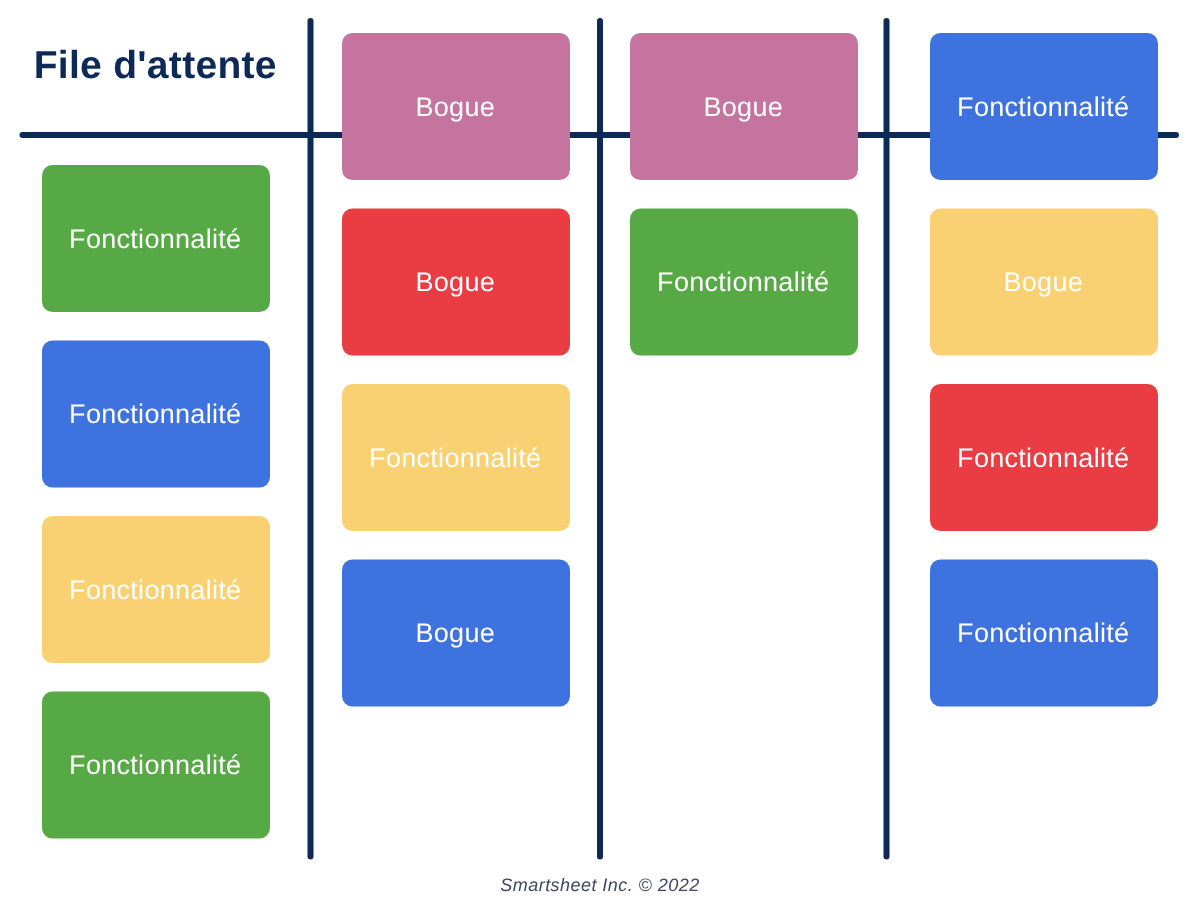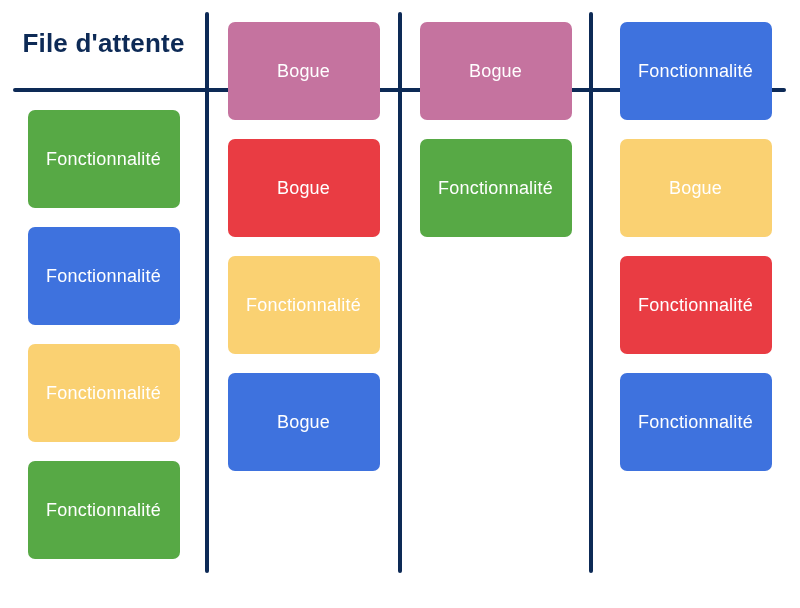--- a/index.html
+++ b/index.html
@@ -108,13 +108,14 @@
     <div class="column">
       <div class="card-list">
           <div class="card" style="background: rgb(62, 114, 222);">Fonctionnalité</div>
           <div class="card" style="background: rgb(250, 209, 114);">Bogue</div>
           <div class="card" style="background: rgb(233, 60, 67);">Fonctionnalité</div>
           <div class="card" style="background: rgb(62, 114, 222);">Fonctionnalité</div>
         </div>
     </div>
   </div>
 
+  <div class="footer">Smartsheet Inc. © 2022</div>
 </div>
 
 </body></html>

